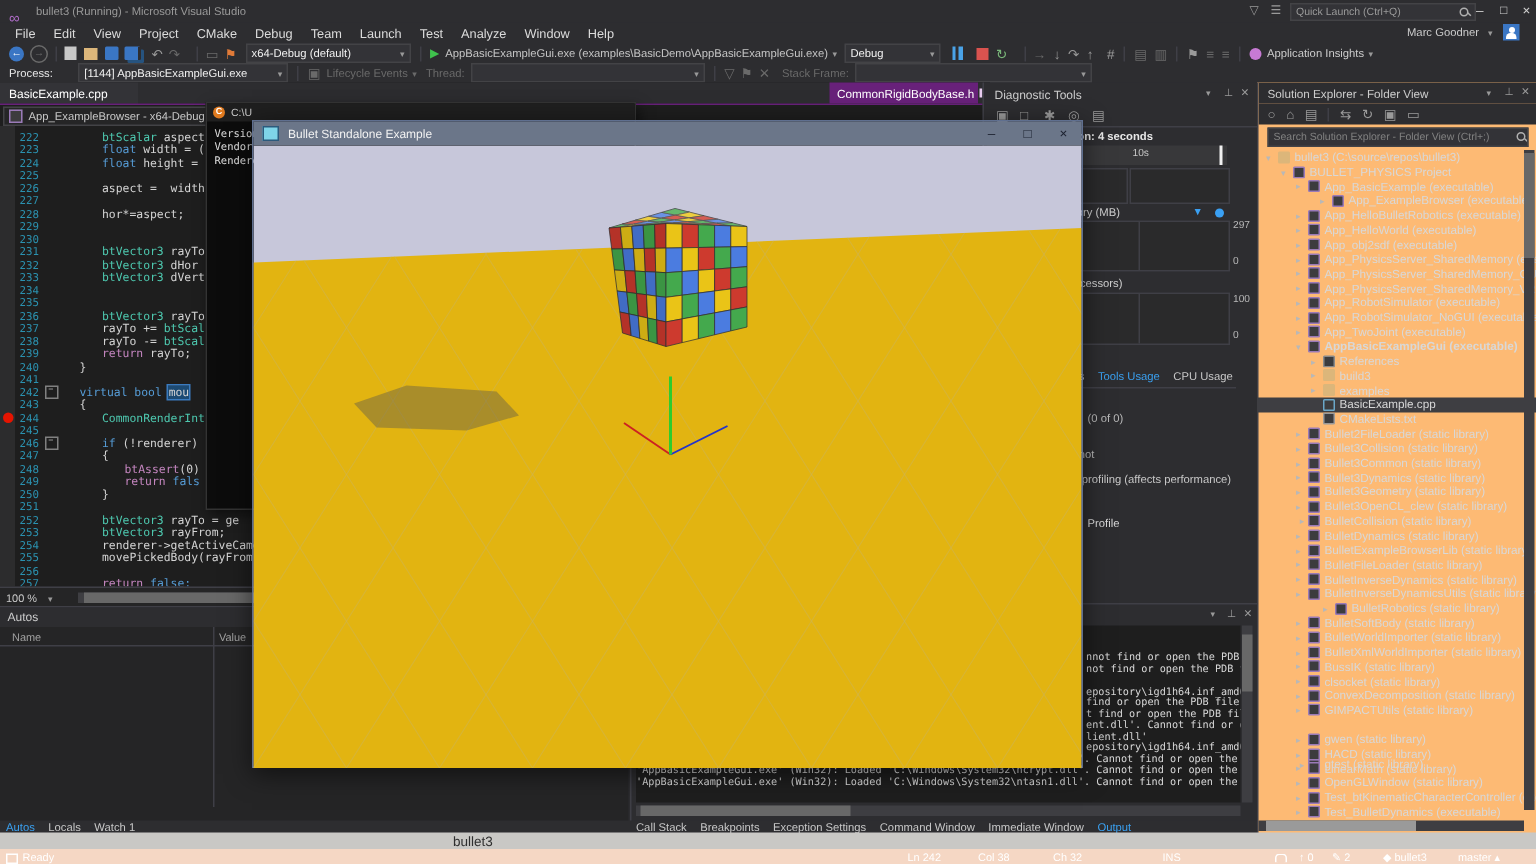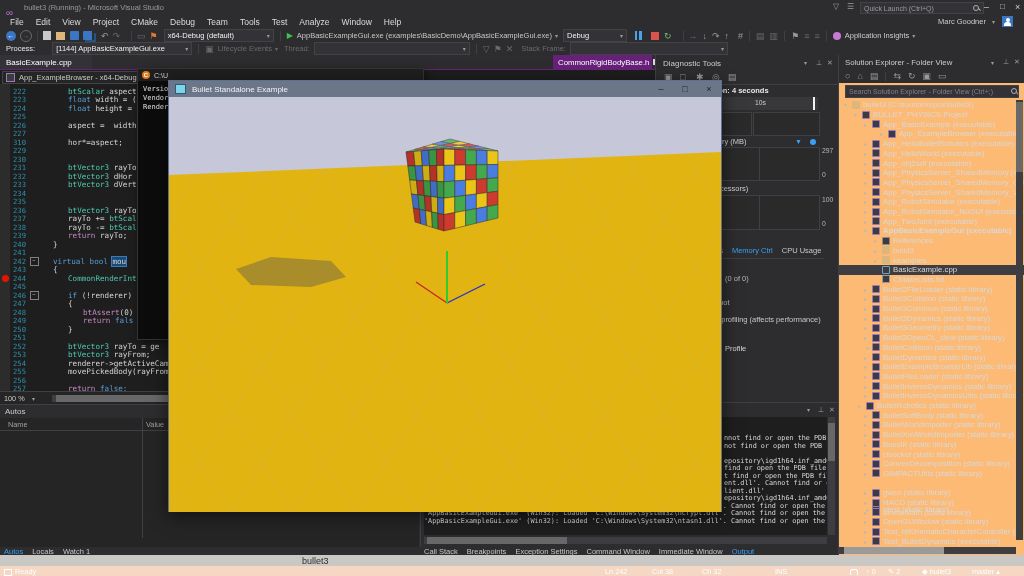--- a/index.html
+++ b/index.html
@@ -90,21 +90,21 @@
 </div>
 
 <div class="abs" id="menubar">
     <span class="menu-item">File</span>
     <span class="menu-item">Edit</span>
     <span class="menu-item">View</span>
     <span class="menu-item">Project</span>
     <span class="menu-item">CMake</span>
     <span class="menu-item">Debug</span>
     <span class="menu-item">Team</span>
-    <span class="menu-item">Tools</span>
+    <span class="menu-item">Launch</span>
     <span class="menu-item">Test</span>
     <span class="menu-item">Analyze</span>
     <span class="menu-item">Window</span>
     <span class="menu-item">Help</span>
   </div>
 
 <div class="abs" id="toolbar1">
   <span class="mini-circle" style="width:10px;height:10px;background:#3a76c4;color:#fff;font-size:7px;text-align:center;line-height:10px;margin-left:6px;">←</span>
   <span class="mini-circle" style="width:10px;height:10px;border:1px solid #6a6a6a;color:#6a6a6a;font-size:7px;text-align:center;line-height:9px;margin-left:4px;">→</span>
   <div class="sep" style="height:10px;margin:0 5px;"></div>
@@ -226,21 +226,21 @@
       <span class="ln">226</span>
       <span class="omargin"></span>
       <span class="codetext" style="padding-left: 26px;"><span class="c-p">aspect =  width</span></span>
     </div>
     <div class="code-row" style="top: 45.5px;">
       <span class="ln">227</span>
       <span class="omargin"></span>
       <span class="codetext" style="padding-left: 26px;"></span>
     </div>
     <div class="code-row" style="top: 54px;">
-      <span class="ln">310</span>
+      <span class="ln">228</span>
       <span class="omargin"></span>
       <span class="codetext" style="padding-left: 26px;"><span class="c-p">hor*=aspect;</span></span>
     </div>
     <div class="code-row" style="top: 62.5px;">
       <span class="ln">229</span>
       <span class="omargin"></span>
       <span class="codetext" style="padding-left: 26px;"></span>
     </div>
     <div class="code-row" style="top: 71px;">
       <span class="ln">230</span>
@@ -425,21 +425,21 @@
 <span class="axis-lab" style="left:822px;top:147px;">297</span>
 <span class="axis-lab" style="left:822px;top:171px;">0</span>
 <span class="diag-label" style="left:662px;top:184px;">CPU (% of all processors)</span>
 <div class="chart" style="left:660px;top:195px;width:158px;height:33px;">
   <div style="position:absolute;left:62%;top:0;width:1px;height:100%;background:#3f3f46;"></div>
 </div>
 <span class="axis-lab" style="left:822px;top:196px;">100</span>
 <span class="axis-lab" style="left:822px;top:220px;">0</span>
 <div class="abs" id="diag-tabs" style="left:700px;top:246px;display:flex;">
     <span class="ptab">Events</span>
-    <span class="ptab active">Memory Ctrl</span>
+    <span class="ptab active">Tools Usage</span>
     <span class="ptab">CPU Usage</span>
   </div>
 <div class="abs" style="left:656px;top:258px;width:168px;height:1px;background:#3f3f46;"></div>
 <span class="diag-label" style="left:725px;top:274px;color:#b8b8b8;">(0 of 0)</span>
 <span class="diag-label" style="left:680px;top:298px;color:#b8b8b8;">Take Snapshot</span>
 <span class="diag-label" style="left:677px;top:315px;color:#c8c8c8;">Enable heap profiling (affects performance)</span>
 <span class="diag-label" style="left:725px;top:344px;color:#d8d8d8;">Profile</span>
 
 <div class="abs" style="left:0;top:404px;width:419px;height:142px;background:#252526;border-top:1px solid #3f3f46;">
   <div style="height:13px;background:#2d2d30;display:flex;align-items:center;">
@@ -664,21 +664,21 @@
     <div class="tree-row" style="top: 381.3px; z-index: 3; padding-left: 26px; box-sizing: border-box;">
       <span class="tr-arrow">▸</span>
       <span class="tr-icon i-lib"></span>
       <span class="tr-label">BulletInverseDynamics (static library)</span>
     </div>
     <div class="tree-row" style="top: 391px; z-index: 3; padding-left: 26px; box-sizing: border-box;">
       <span class="tr-arrow">▸</span>
       <span class="tr-icon i-lib"></span>
       <span class="tr-label">BulletInverseDynamicsUtils (static library)</span>
     </div>
-    <div class="tree-row" style="top: 400.7px; z-index: 3; padding-left: 20px; box-sizing: border-box;">
+    <div class="tree-row" style="top: 400.7px; z-index: 3; padding-left: 44px; box-sizing: border-box;">
       <span class="tr-arrow">▸</span>
       <span class="tr-icon i-lib"></span>
       <span class="tr-label">BulletRobotics (static library)</span>
     </div>
     <div class="tree-row" style="top: 410.4px; z-index: 3; padding-left: 26px; box-sizing: border-box;">
       <span class="tr-arrow">▸</span>
       <span class="tr-icon i-lib"></span>
       <span class="tr-label">BulletSoftBody (static library)</span>
     </div>
     <div class="tree-row" style="top: 420.1px; z-index: 3; padding-left: 26px; box-sizing: border-box;">

